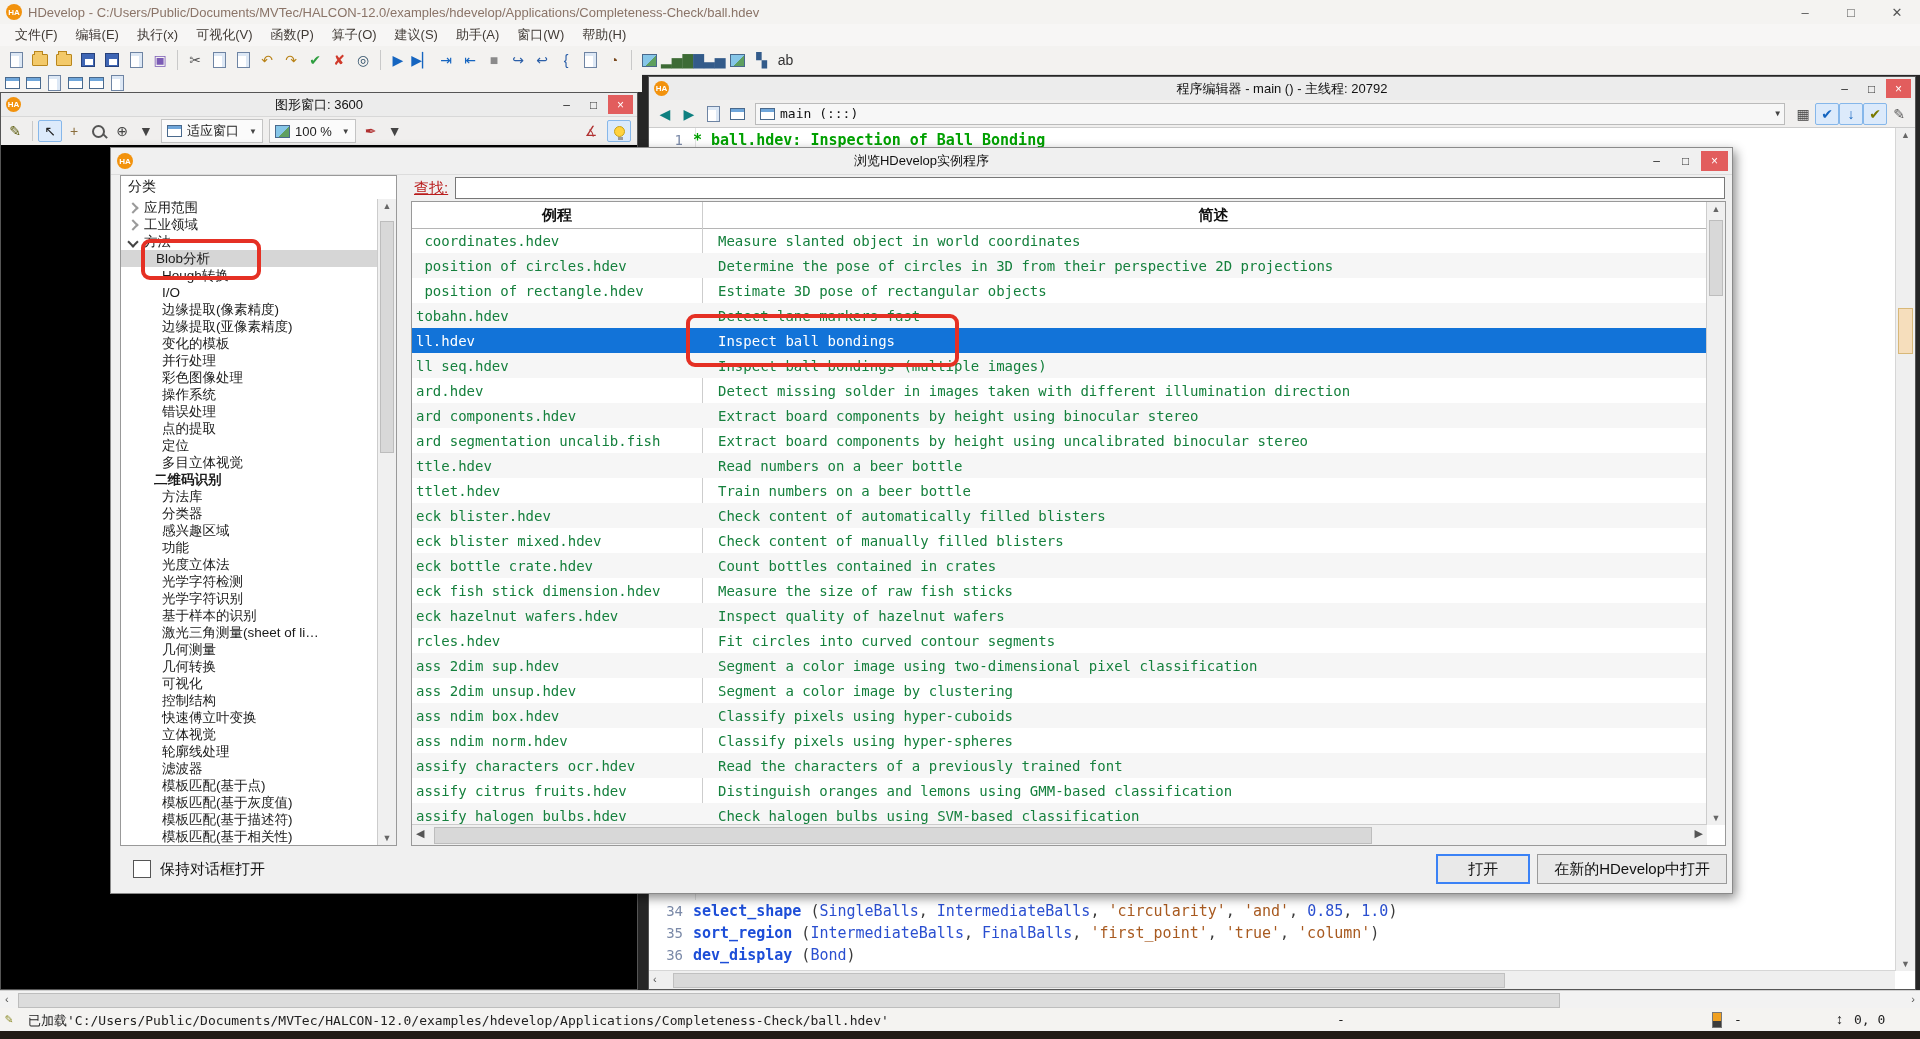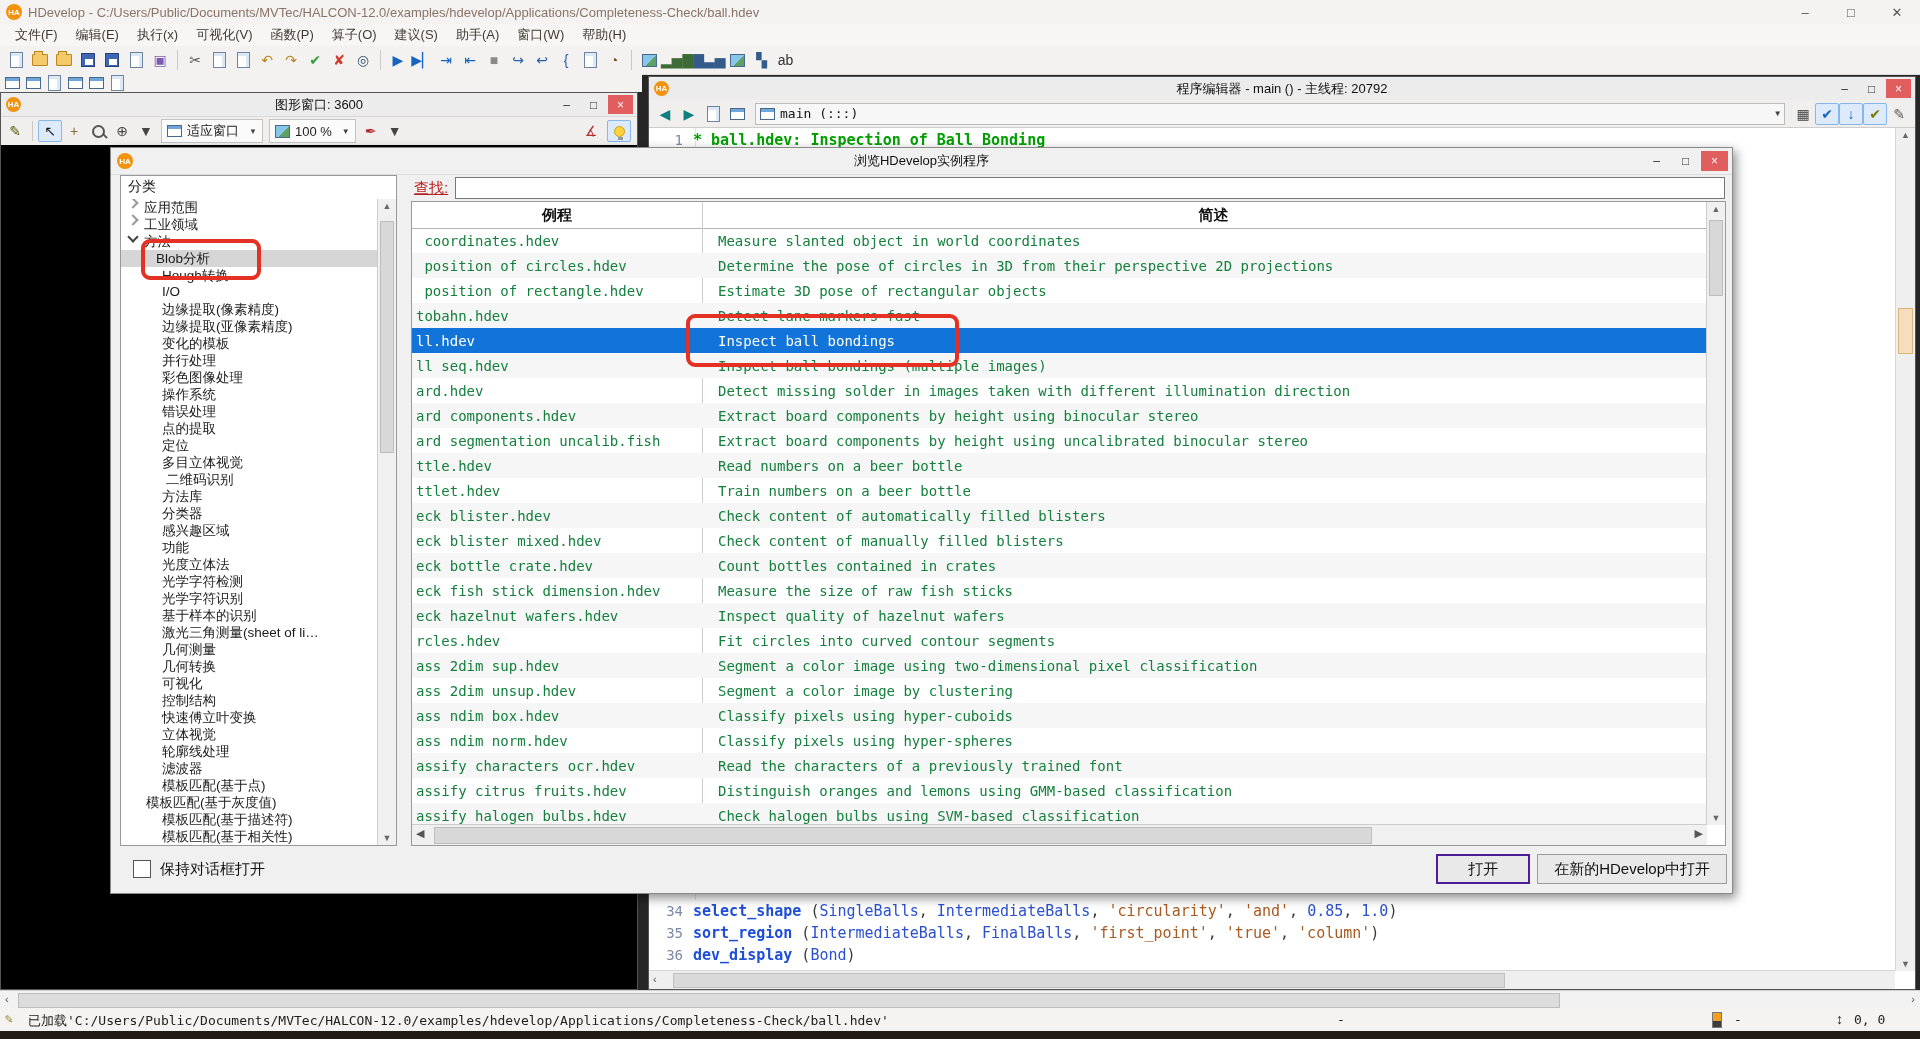--- a/index.html
+++ b/index.html
@@ -78,21 +78,21 @@
   .dtitle{height:26px;display:flex;align-items:center;background:#f0f0f0;border-bottom:1px solid #dcdcdc;position:relative;}
   .dtitle .ha{margin:0 6px;}
   .dwb{width:27px;height:20px;display:flex;align-items:center;justify-content:center;font-size:12px;color:#333;margin-left:2px;}
   .dwb.close{background:#e25d5d;color:#fff;}
   .dsearch{position:absolute;top:28px;left:303px;right:7px;height:24px;display:flex;align-items:center;gap:7px;}
   .dsearch-label{font-size:15px;color:#b91c1c;text-decoration:underline;}
   .dsearch-input{flex:1;height:20px;border:1px solid #777;background:#fff;font-size:13px;padding:0 4px;outline:none;}
   .dtree{position:absolute;left:9px;top:27px;width:277px;bottom:47px;background:#fff;border:1px solid #999;box-sizing:border-box;}
   .dtree-header{height:21px;line-height:21px;font-size:14px;color:#111;padding-left:7px;}
   .tree-list{position:absolute;top:23px;left:0;right:18px;bottom:0;overflow:hidden;}
-  .tree-row{height:17px;display:flex;align-items:flex-start;font-size:13.5px;color:#1a1a1a;white-space:nowrap;}
+  .tree-row{height:17px;display:flex;align-items:center;font-size:13.5px;color:#1a1a1a;white-space:nowrap;}
   .tree-row.sel{background:#d6d6d6;}
   .chev{width:6px;height:6px;border-right:2px solid #9a9a9a;border-bottom:2px solid #9a9a9a;margin-right:7px;flex:0 0 auto;
         transform:rotate(-45deg);}
   .chev.d{transform:rotate(45deg);border-color:#444;}
   .chev.none{border:none;}
   .dtree-scroll{position:absolute;right:0;top:23px;bottom:0;width:18px;background:#f0f0f0;border-left:1px solid #ccc;}
   .dtree-thumb{position:absolute;left:2px;right:2px;top:22px;height:230px;background:#d8d8d8;border:1px solid #bdbdbd;}
   .dtable{position:absolute;left:300px;top:53px;right:6px;bottom:47px;background:#fff;border:1px solid #999;box-sizing:border-box;}
   .thead{height:26px;display:flex;font-weight:bold;font-size:15px;color:#111;border-bottom:1px solid #b5b5b5;}
   .thead .h1{width:290px;text-align:center;line-height:26px;}
@@ -106,21 +106,21 @@
   .c-desc{flex:1;padding-left:16px;white-space:nowrap;overflow:hidden;}
   .dtable-vscroll{position:absolute;right:0;top:0;bottom:20px;width:18px;background:#f0f0f0;border-left:1px solid #ccc;}
   .dtable-vthumb{position:absolute;left:2px;right:2px;top:18px;height:74px;background:#d8d8d8;border:1px solid #bdbdbd;}
   .dtable-hscroll{position:absolute;left:0;right:18px;bottom:0;height:20px;background:#f0f0f0;border-top:1px solid #ccc;}
   .dtable-hthumb{position:absolute;top:2px;left:22px;right:335px;height:15px;background:#d8d8d8;border:1px solid #bdbdbd;}
   .dcheck{position:absolute;left:10px;bottom:14px;display:flex;align-items:flex-start;gap:9px;font-size:15px;color:#111;padding-left:12px;}
   .cbox{width:16px;height:16px;background:#fff;border:1px solid #555;}
   .dbtns{position:absolute;right:5px;bottom:9px;display:flex;gap:7px;}
   .dbtn{height:30px;padding:0 16px;background:#e9e9e9;border:1px solid #9a9a9a;font-size:15px;color:#111;
         display:flex;align-items:center;box-sizing:border-box;}
-  .dbtn.primary{border:2px solid #4c1d95;padding:0 30px;}
+  .dbtn.primary{border:2px solid #3b82f6;padding:0 30px;}
   
   .anno{position:absolute;border:4px solid #e53024;border-radius:9px;z-index:40;pointer-events:none;}
   #anno-blob{left:141px;top:239px;width:112px;height:33px;}
   #anno-inspect{left:686px;top:314px;width:265px;height:45px;}
   
   .appscroll{position:absolute;left:0;right:0;top:990px;height:18px;background:#f2f2f2;border-top:1px solid #cfcfcf;}
   .appscroll .harrow{top:2px;}
   .appthumb{position:absolute;top:2px;left:18px;width:1540px;height:13px;background:#dcdcdc;border:1px solid #bdbdbd;}
   .statusbar{position:absolute;left:0;right:0;top:1008px;height:23px;background:#f4f3f1;font-family:"DejaVu Sans Mono",monospace;
              font-size:13px;color:#222;}
@@ -418,21 +418,21 @@
             <span class="tlabel">点的提取</span>
           </div>
           <div class="tree-row" style="padding-left: 28px;">
             <i class="chev none"></i>
             <span class="tlabel">定位</span>
           </div>
           <div class="tree-row" style="padding-left: 28px;">
             <i class="chev none"></i>
             <span class="tlabel">多目立体视觉</span>
           </div>
-          <div class="tree-row" style="padding-left: 32px;">
+          <div class="tree-row" style="padding-left: 20px; font-weight: bold;">
             <i class="chev none"></i>
             <span class="tlabel">二维码识别</span>
           </div>
           <div class="tree-row" style="padding-left: 28px;">
             <i class="chev none"></i>
             <span class="tlabel">方法库</span>
           </div>
           <div class="tree-row" style="padding-left: 28px;">
             <i class="chev none"></i>
             <span class="tlabel">分类器</span>
@@ -494,21 +494,21 @@
             <span class="tlabel">轮廓线处理</span>
           </div>
           <div class="tree-row" style="padding-left: 28px;">
             <i class="chev none"></i>
             <span class="tlabel">滤波器</span>
           </div>
           <div class="tree-row" style="padding-left: 28px;">
             <i class="chev none"></i>
             <span class="tlabel">模板匹配(基于点)</span>
           </div>
-          <div class="tree-row" style="padding-left: 12px;">
+          <div class="tree-row" style="padding-left: 28px;">
             <i class="chev none"></i>
             <span class="tlabel">模板匹配(基于灰度值)</span>
           </div>
           <div class="tree-row" style="padding-left: 28px;">
             <i class="chev none"></i>
             <span class="tlabel">模板匹配(基于描述符)</span>
           </div>
           <div class="tree-row" style="padding-left: 28px;">
             <i class="chev none"></i>
             <span class="tlabel">模板匹配(基于相关性)</span>

